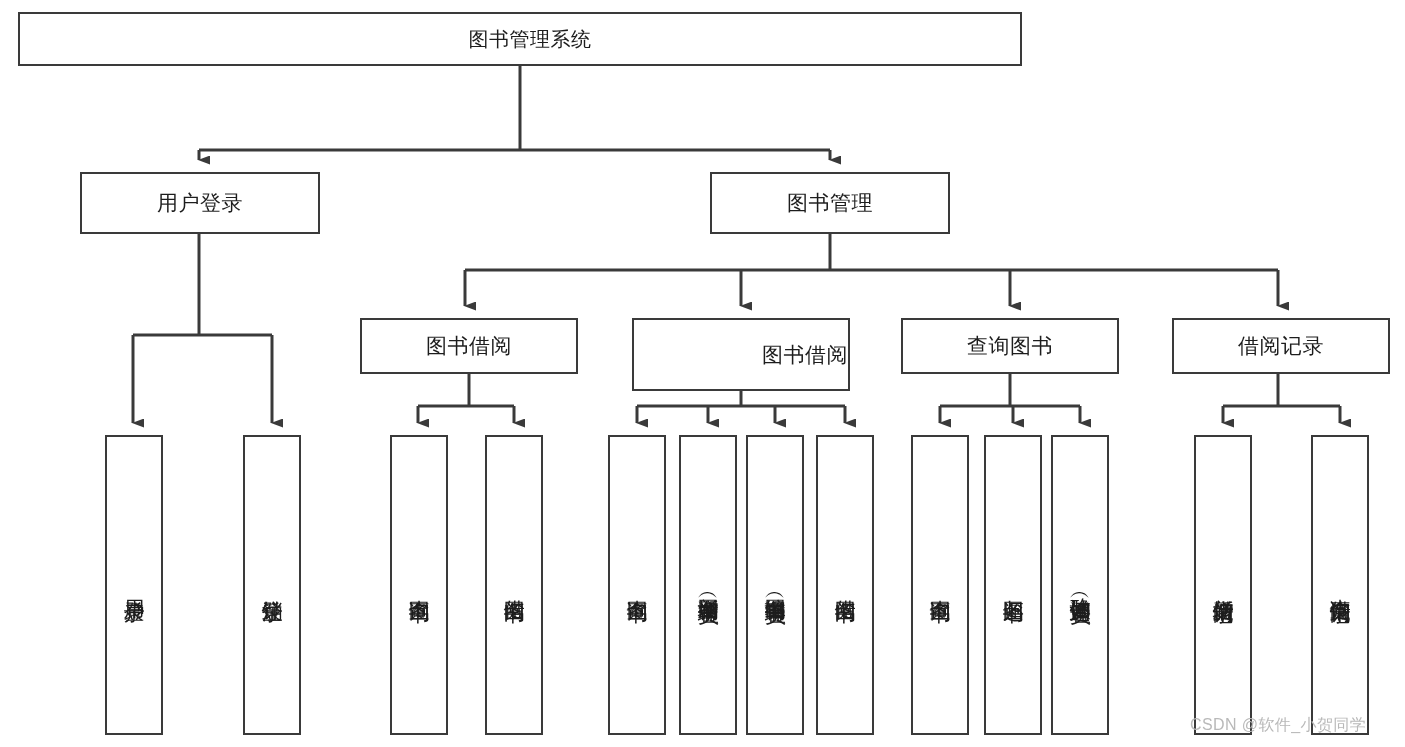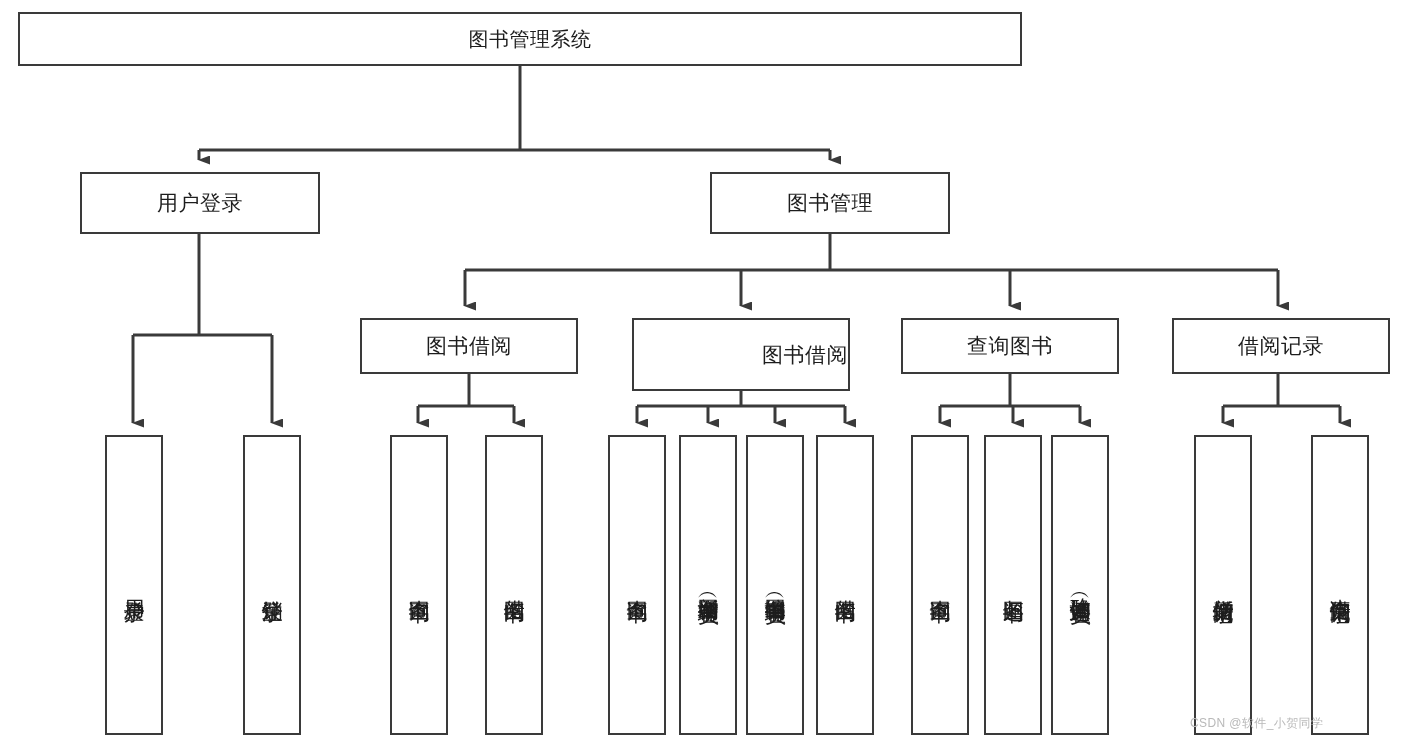--- a/index.html
+++ b/index.html
@@ -59,21 +59,21 @@
     writing-mode: vertical-rl;
     text-orientation: upright;
     font-size: 21px;
     line-height: 1.08;
     letter-spacing: 1px;
     color: #1d1d1d;
     white-space: nowrap;
   }
   .watermark {
     position: absolute;
-    font-size: 12px;
+    font-size: 16px;
     color: #b9b9b9;
     white-space: nowrap;
     letter-spacing: 0.4px;
   }
 </style>
 </head>
 <body>
 
 <div id="canvas">
 

